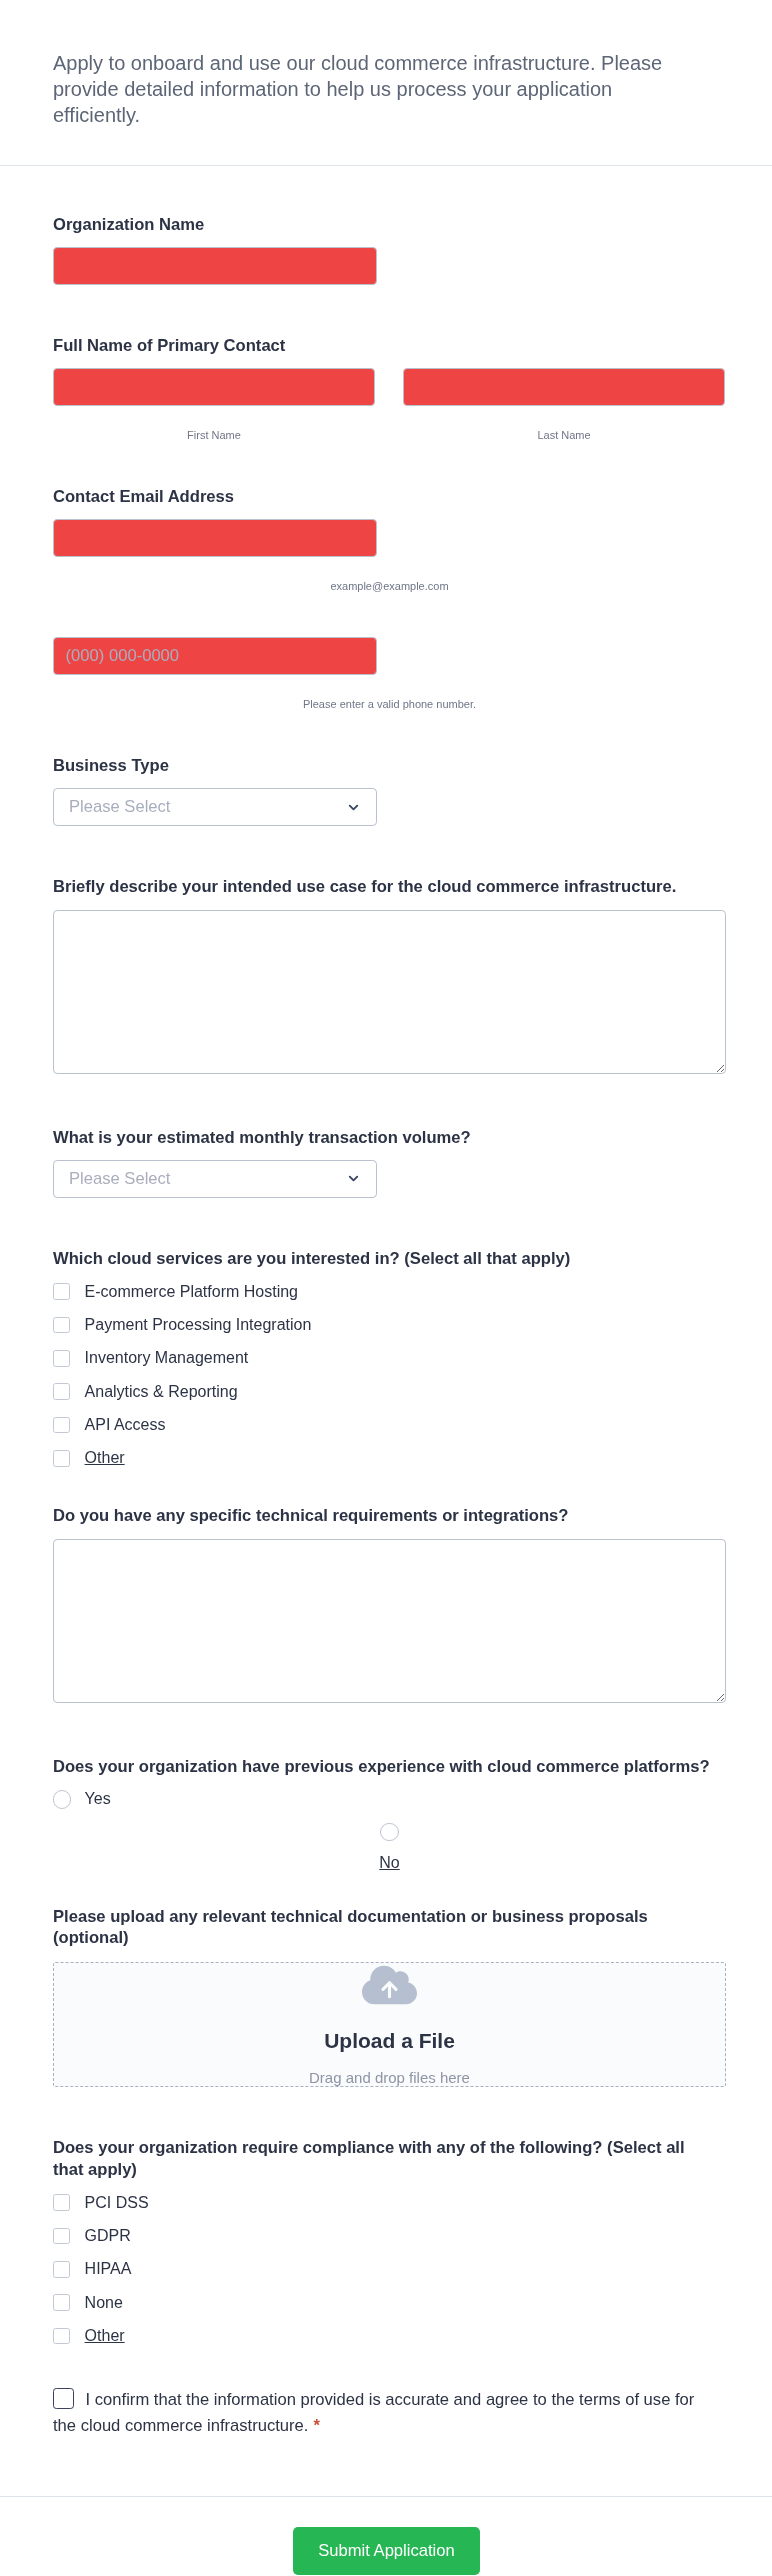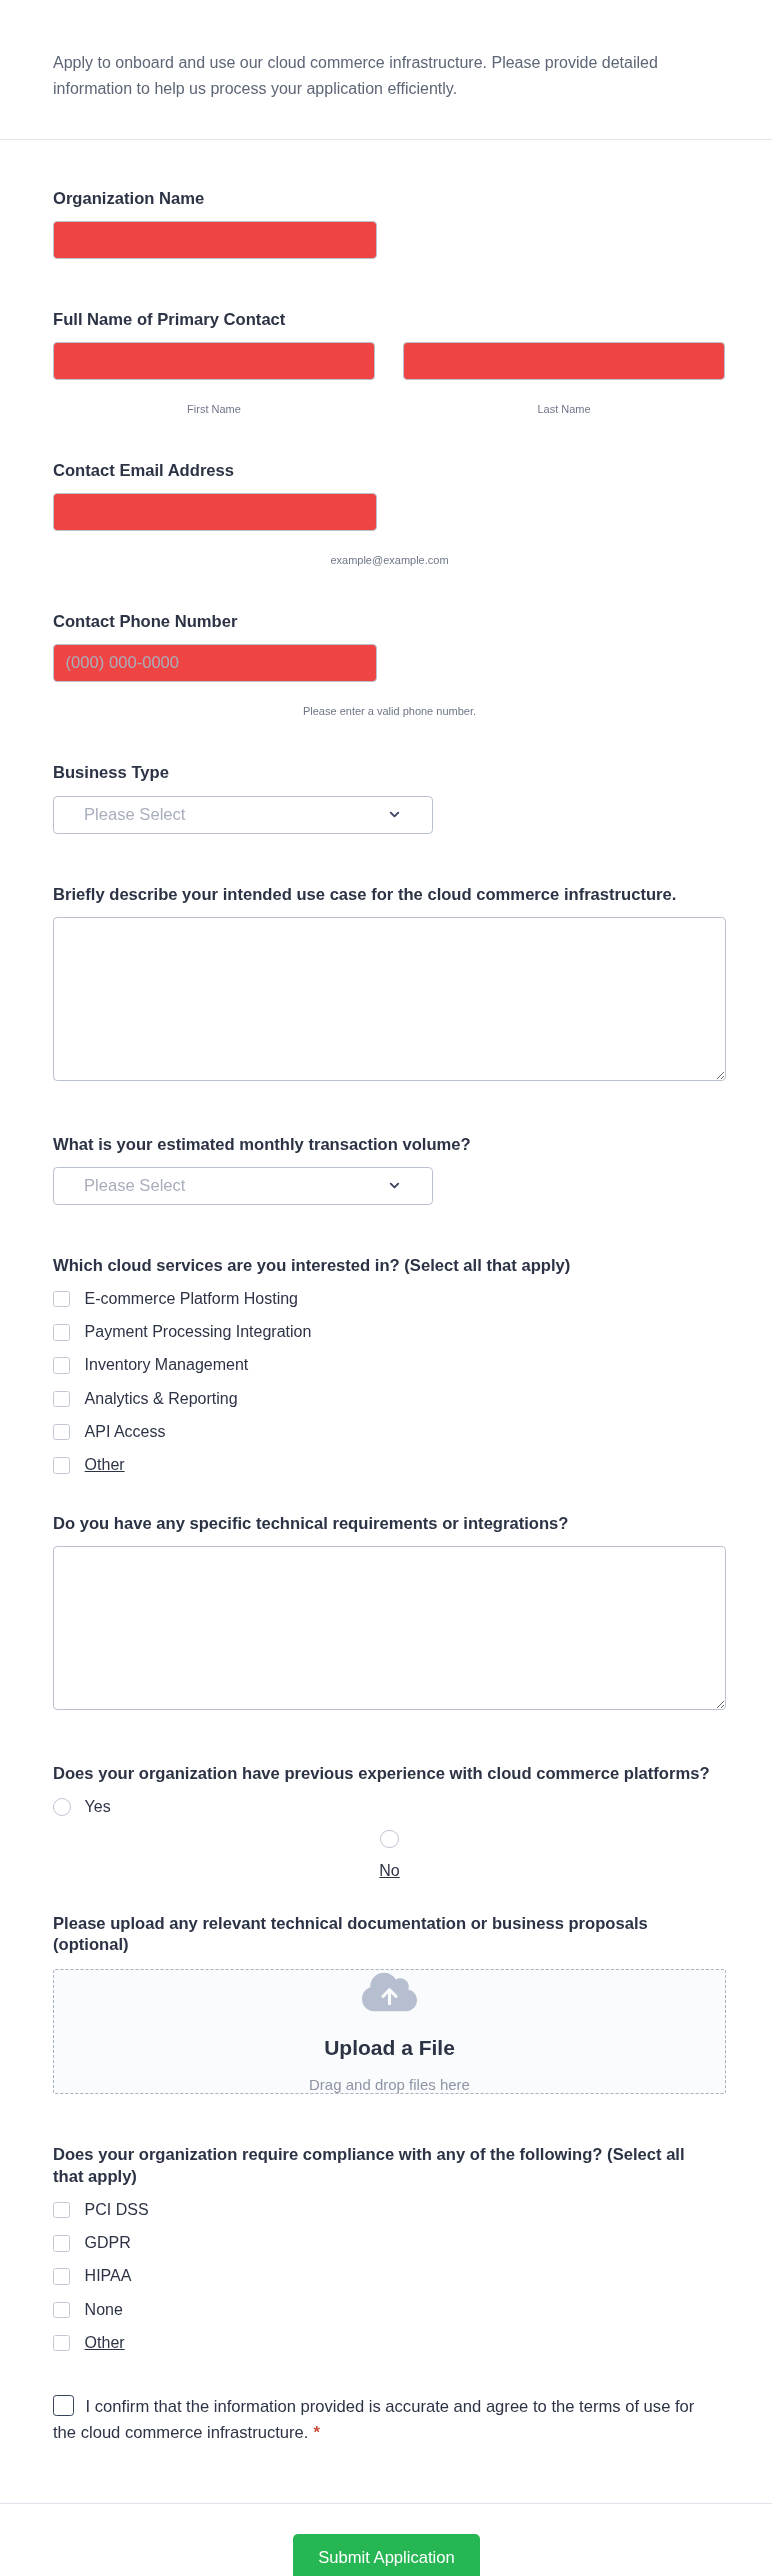--- a/index.html
+++ b/index.html
@@ -6,42 +6,42 @@
   body{
     width:773px;height:2576px;overflow:hidden;background:#ffffff;
     font-family:"Liberation Sans", sans-serif;color:#2c3345;
   }
   .header{padding:38px 53px 37px 53px;border-bottom:0.8px solid #dfe3ec;}
   .form-title{
     font-size:35px;line-height:47px;font-weight:700;color:#27304c;
     max-width:648px;margin:0;
   }
   .form-subtitle{
-    font-size:16px;line-height:26px;color:#5d6676;max-width:640px;margin:11.6px 0 0 0;
+    font-size:20px;line-height:26px;color:#5d6676;max-width:640px;margin:11.6px 0 0 0;
   }
   .form-body{padding:48px 47px 0 53px;}
   .question{margin-bottom:50px;}
   .q-label{
     display:block;font-size:16.6px;font-weight:600;color:#2c3345;
     line-height:21.6px;margin-bottom:11.6px;max-width:661px;
   }
   .text-input{
     box-sizing:border-box;height:38px;border:0.8px solid #b9c0ce;border-radius:4.2px;
     background:#ef4444;font-family:"Liberation Sans", sans-serif;font-size:16.6px;color:#2c3345;
     padding:0 11.6px;outline:none;
   }
   .text-input::placeholder{color:#a9aebd;}
   .w-half{width:324px;}
   .name-row{display:flex;gap:28px;}
   .name-col{display:flex;flex-direction:column;flex:0 0 322px;}
   .sub-label,.hint{font-size:11px;color:#6f7688;margin-top:22px;line-height:15px;text-align:center;}
   .select-box{
-    box-sizing:border-box;width:380px;height:38px;border:0.8px solid #b9c0ce;border-radius:4.2px;
+    box-sizing:border-box;width:324px;height:38px;border:0.8px solid #b9c0ce;border-radius:4.2px;
     background:#fff;display:flex;align-items:center;justify-content:space-between;
-    padding:0 30px;cursor:pointer;gap:28px;
+    padding:0 15px;cursor:pointer;gap:28px;
   }
   .select-placeholder{font-size:16.6px;color:#a9aebd;}
   .chevron{flex:none;display:flex;}
   textarea.big-text{
     box-sizing:border-box;width:673px;height:164px;border:0.8px solid #b9c0ce;border-radius:4.2px;
     background:#fff;resize:both;font-family:"Liberation Sans", sans-serif;font-size:16.6px;color:#2c3345;
     padding:10px 11.6px;outline:none;
   }
   .opt-row{display:flex;align-items:center;gap:15px;margin-bottom:15px;}
   .opt-row:last-child{margin-bottom:0;text-decoration:underline;}
@@ -104,21 +104,20 @@
     </div>
   </div>
 
   <div class="question" style="margin-bottom:43px;">
     <label class="q-label">Contact Email Address</label>
     <input type="text" class="text-input w-half" style="">
     <div class="hint">example@example.com</div>
   </div>
 
   <div class="question" style="margin-bottom:43px;">
-    <label class="q-label">Contact Phone Number</label>
     <input type="text" class="text-input w-half" placeholder="(000) 000-0000" style="">
     <div class="hint">Please enter a valid phone number.</div>
   </div>
 
   <div class="question">
     <label class="q-label">Business Type</label>
     <div class="select-box">
       <span class="select-placeholder">Please Select</span>
       <span class="chevron">
         <svg width="15" height="15" viewBox="0 0 24 24" fill="none" stroke="#3b4563" stroke-width="3" stroke-linecap="round" stroke-linejoin="round">

